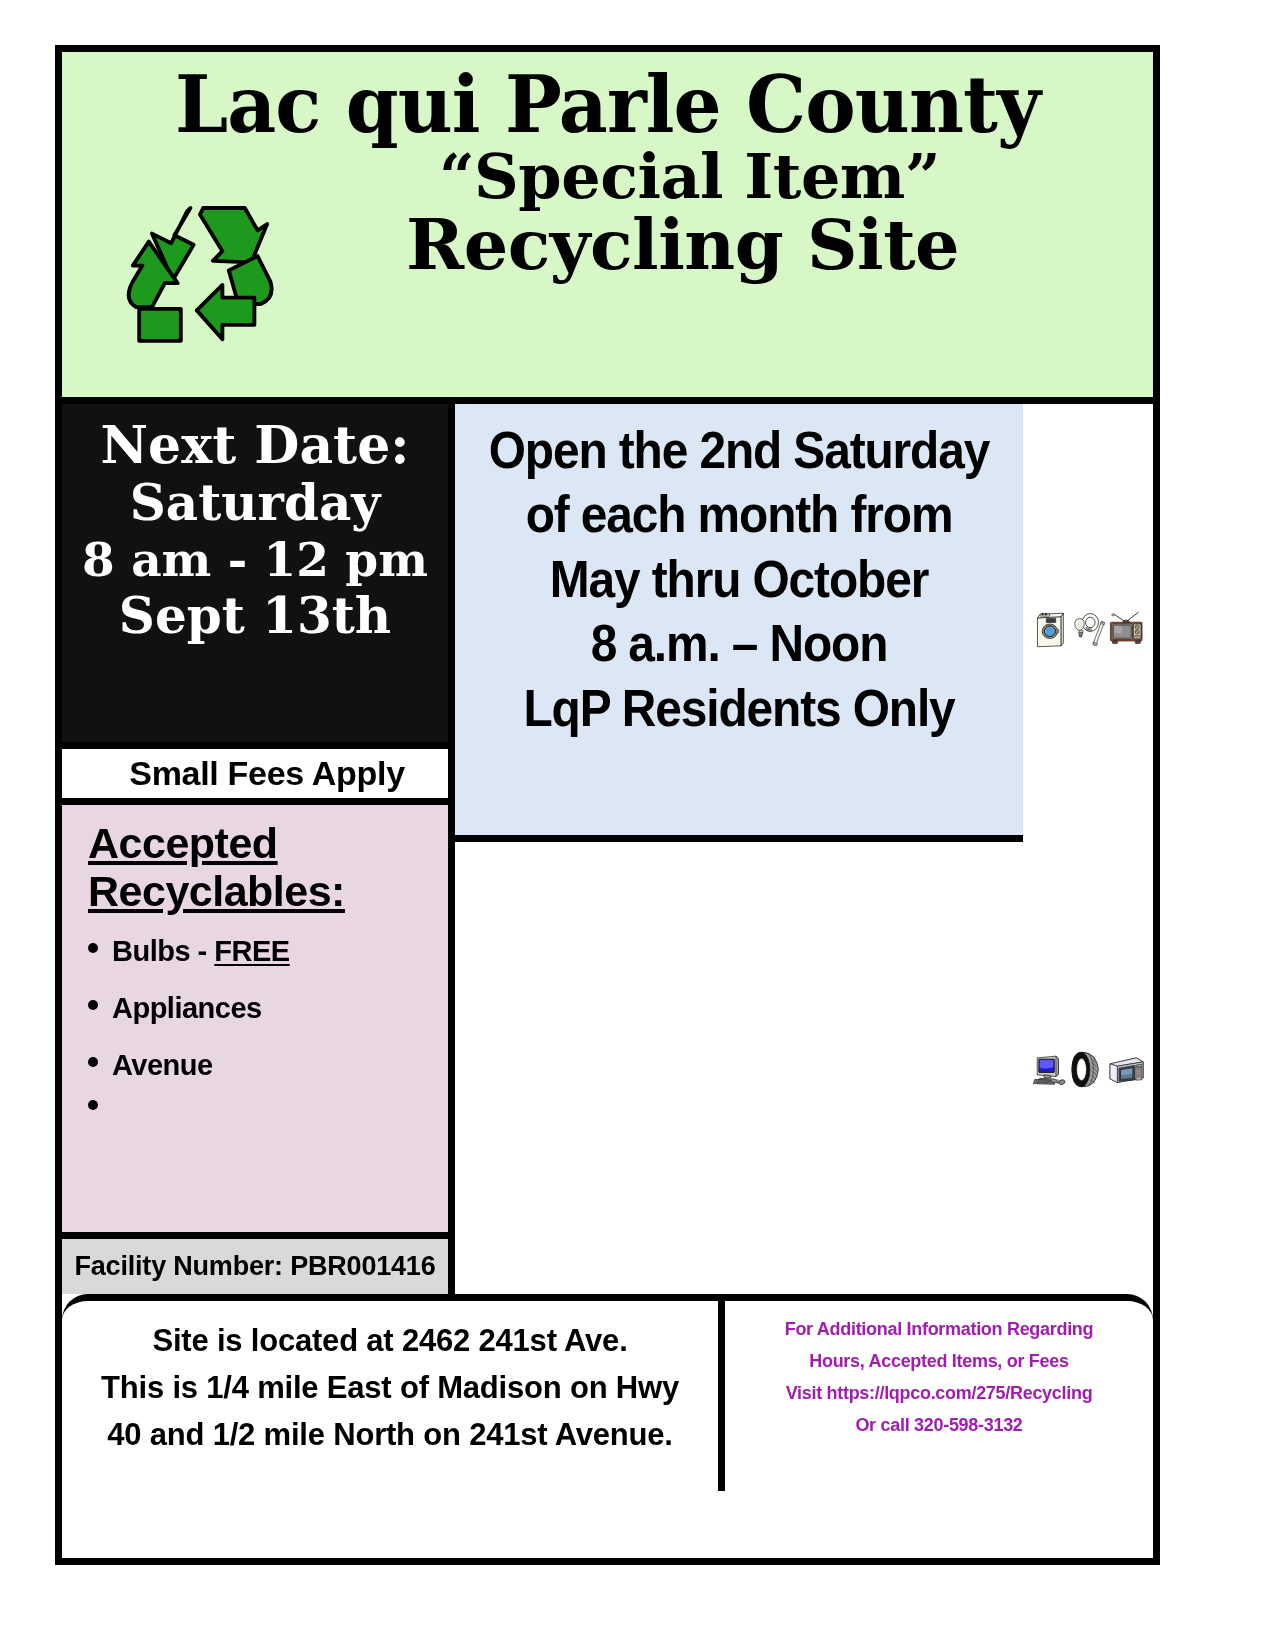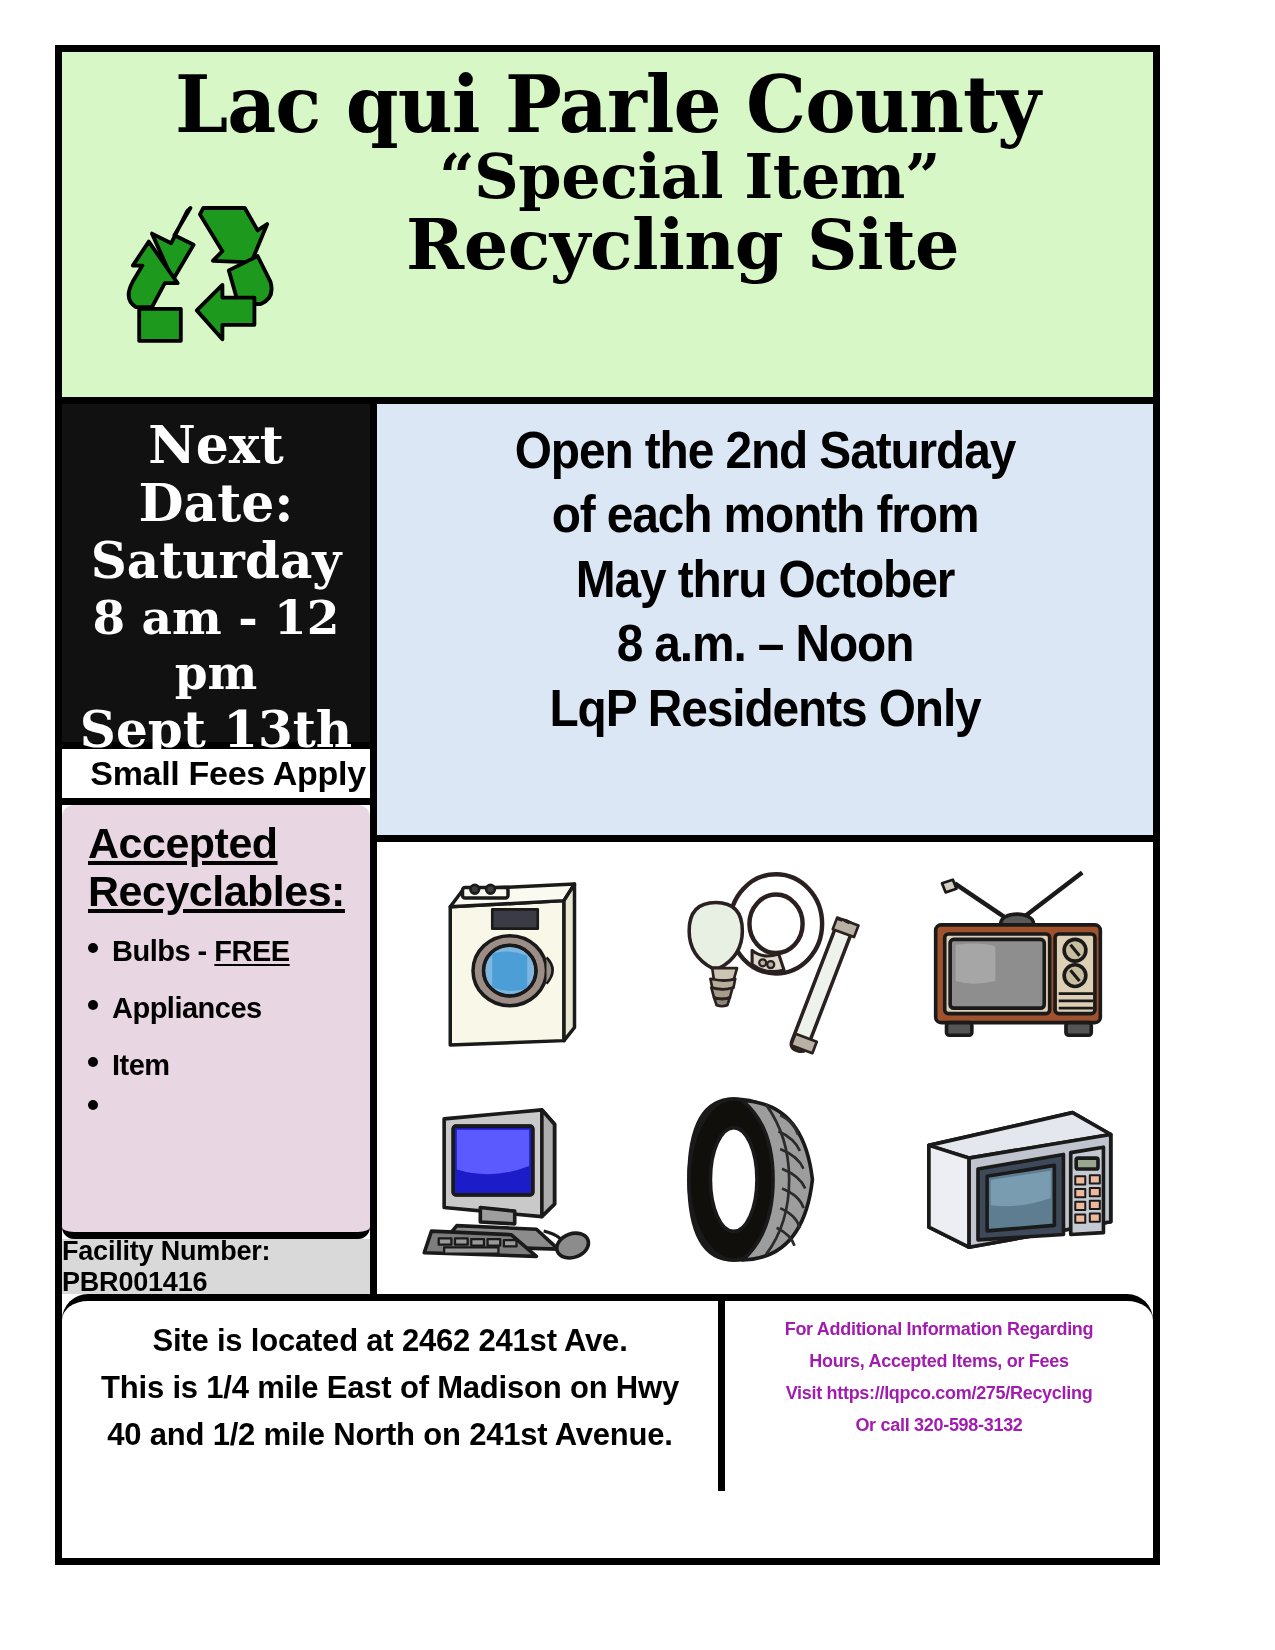--- a/index.html
+++ b/index.html
@@ -77,30 +77,29 @@
     height: 160px;
   }
 
   
   .middle {
     display: flex;
     flex: 0 0 auto;
     height: 890px;
   }
   .left-col {
-    width: 315px;
+    width: 393px;
     border-right: 7px solid #000000;
     box-sizing: border-box;
     display: flex;
     flex-direction: column;
   }
   .right-col {
     flex: 1;
     display: flex;
-    flex-direction: column;
   }
 
   
   .nextdate {
     background: #111111;
     color: #ffffff;
     height: 345px;
     box-sizing: border-box;
     border-bottom: 7px solid #000000;
     padding: 12px 6px 0 6px;
@@ -129,21 +128,20 @@
     padding-left: 24px;
   }
 
   
   .recyclables {
     background: #e8d7e3;
     flex: 1;
     box-sizing: border-box;
     padding: 14px 0 0 26px;
     border-bottom: 7px solid #000000;
-    border-radius: 12px;
   }
   .rec-head {
     font-size: 43px;
     font-weight: bold;
     line-height: 1.12;
     color: #000;
     letter-spacing: -0.5px;
   }
   .rec-head span { text-decoration: underline; text-underline-offset: 3px; }
   .rec-list {
@@ -315,21 +313,21 @@
           <li>
             <span class="bullet"></span>
             <span><span>Bulbs - </span><span class="free-u">FREE</span></span>
           </li>
           <li>
             <span class="bullet"></span>
             <span>Appliances</span>
           </li>
           <li>
             <span class="bullet"></span>
-            <span>Item</span>
+            <span>Avenue</span>
           </li>
           <li>
             <span class="bullet"></span>
           </li>
         </ul>
       </div>
 
       <div class="facility">
         <span>Facility Number:  PBR001416</span>
       </div>

